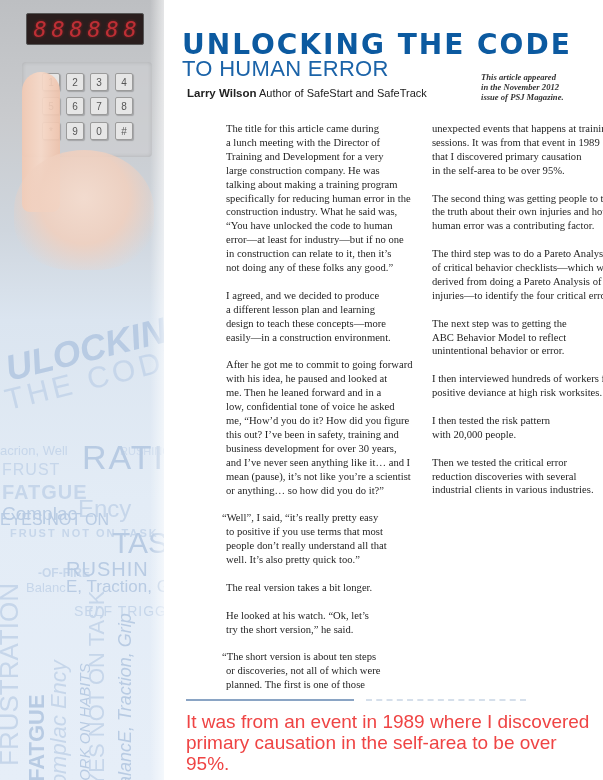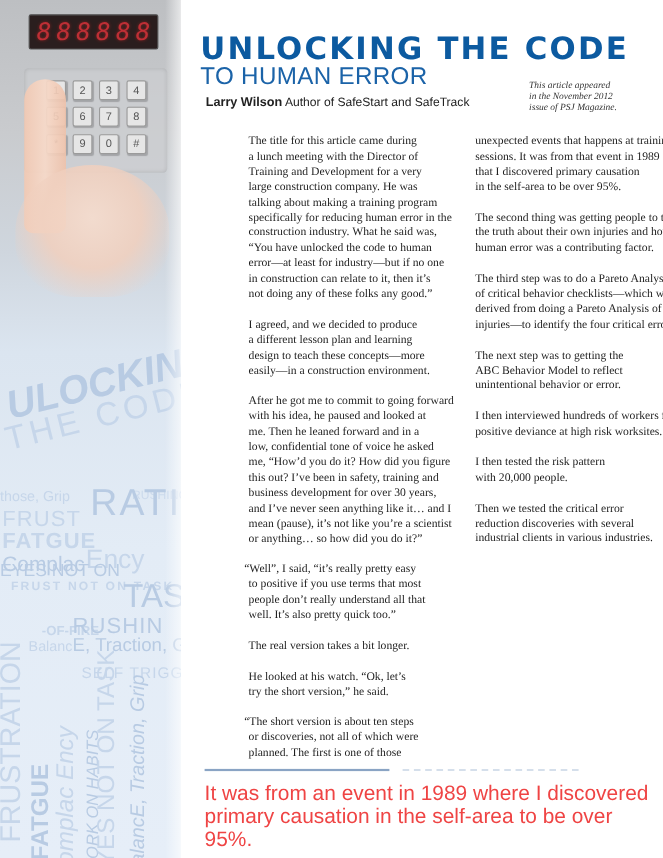--- a/index.html
+++ b/index.html
@@ -65,21 +65,21 @@
       font-family: "Liberation Sans", sans-serif; font-size: 22px;
       color: #1b63a8; line-height: 1; letter-spacing: 0.3px;
     }
     .byline {
       position: absolute; left: 187px; top: 88px;
       font-family: "Liberation Sans", sans-serif; font-size: 11px; color: #222; line-height: 1;
     }
     .byline b { font-weight: bold; font-size: 11.5px; }
     .note {
       position: absolute; left: 481px; top: 72px; width: 120px;
-      font-family: "Liberation Serif", serif; font-style: italic; font-weight: normal;
+      font-family: "Liberation Serif", serif; font-style: italic; font-weight: bold;
       font-size: 8.6px; line-height: 10px; color: #333;
     }
 
     
     .col {
       position: absolute; top: 122px;
       font-family: "Liberation Serif", serif; font-size: 10.6px; line-height: 13.9px; color: #1e1e1e; margin-left: 40px;
     }
     .col.c1 { left: 186px; width: 200px; }
     .col.c2 { left: 392px; width: 205px; }
@@ -126,23 +126,23 @@
   <div class="key" style="left:42px;top:122px;">*</div>
   <div class="key" style="left:66px;top:122px;">9</div>
   <div class="key" style="left:90px;top:122px;">0</div>
   <div class="key" style="left:115px;top:122px;">#</div>
 
   <div class="finger"></div>
   <div class="fist"></div>
 
   <div class="wm dark" style="left:2px;top:352px;font-size:36px;font-weight:bold;font-style:italic;transform:rotate(-14deg);transform-origin:left top;">ULOCKING</div>
   <div class="wm" style="left:2px;top:386px;font-size:30px;letter-spacing:4px;transform:rotate(-14deg);transform-origin:left top;">THE CODE</div>
-  <div class="wm" style="left:0px;top:444px;font-size:13px;">those, Grip</div>
+  <div class="wm" style="left:0px;top:444px;font-size:13px;">acrion, Well</div>
   <div class="wm" style="left:10px;top:446px;font-size:11px;color:#ccdaec;left:120px;">RUSHING</div>
-  <div class="wm" style="left:2px;top:462px;font-size:20px;letter-spacing:1px;">FRUST</div>
+  <div class="wm" style="left:2px;top:462px;font-size:16px;letter-spacing:1px;">FRUST</div>
   <div class="wm dark" style="left:82px;top:440px;font-size:34px;letter-spacing:2px;">RATION</div>
   <div class="wm" style="left:2px;top:482px;font-size:20px;font-weight:bold;letter-spacing:1px;">FATGUE</div>
   <div class="wm dark" style="left:2px;top:504px;font-size:19px;">Complac</div>
   <div class="wm" style="left:78px;top:497px;font-size:24px;">Ency</div>
   <div class="wm" style="left:10px;top:528px;font-size:11px;font-weight:bold;letter-spacing:2px;">FRUST NOT ON TASK</div>
   <div class="wm dark" style="left:0px;top:512px;font-size:16px;">EYES NOT ON</div>
   <div class="wm dark" style="left:112px;top:528px;font-size:30px;">TASK</div>
   <div class="wm" style="left:6px;top:567px;font-size:12px;font-weight:bold;margin-left:32px;">-OF-FIRE</div>
   <div class="wm dark" style="left:66px;top:559px;font-size:20px;letter-spacing:1px;">RUSHIN</div>
   <div class="wm" style="left:26px;top:581px;font-size:13px;">Balanc</div>

